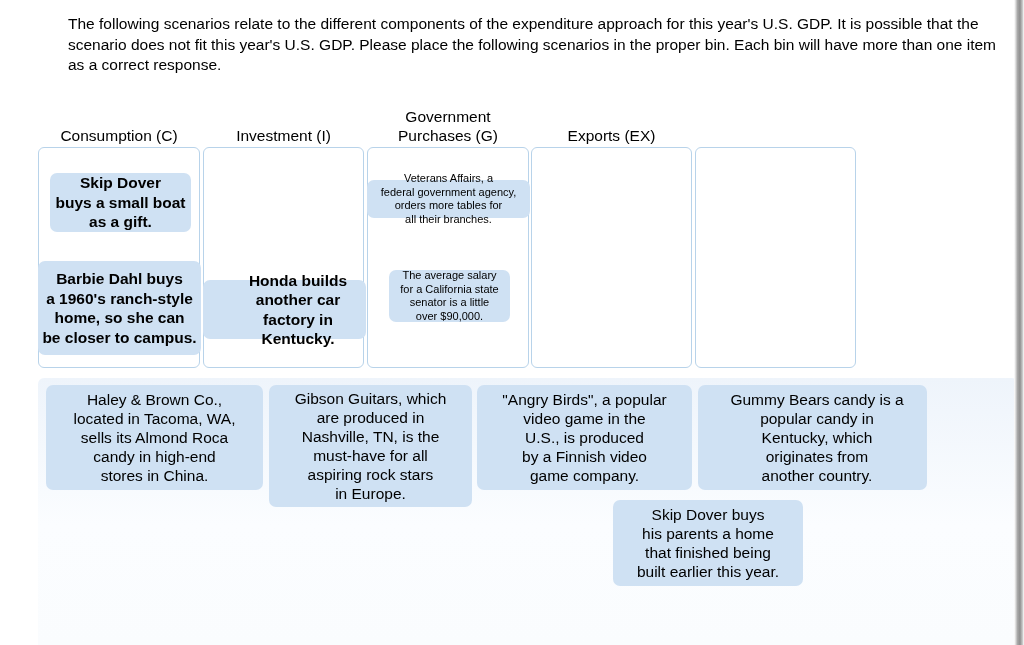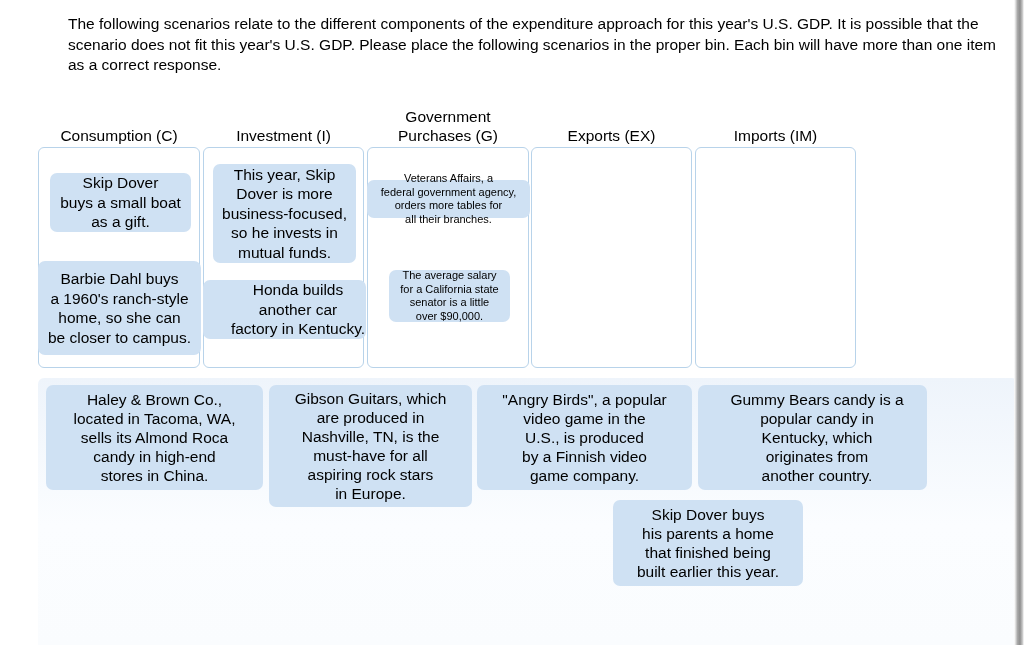--- a/index.html
+++ b/index.html
@@ -70,21 +70,21 @@
     background: #cfe1f3;
     border-radius: 7px;
     text-align: center;
     color: #000;
     box-sizing: border-box;
     display: flex;
     align-items: center;
     justify-content: center;
     white-space: pre-line;
   }
-  .tile.big   { font-size: 15.5px; line-height: 19.5px; }
+  .tile.big   { font-size: 15.5px; line-height: 19.5px; font-weight: bold; }
   .tile.small { font-size: 11px;   line-height: 13.5px; }
 
   
   #tray {
     position: absolute;
     left: 38px;
     top: 378px;
     width: 980px;
     height: 267px;
     background: linear-gradient(#eef4fb, #fbfdff 55%, #fafcfe);
@@ -131,25 +131,20 @@
       <div class="tile big" style="left:-1px; top:113px; width:163px; height:94px;">Barbie Dahl buys
 a 1960's ranch-style
 home, so she can
 be closer to campus.</div>
     </div>
   </div>
 
   <div class="bin-col" style="left:165px; width:161px;">
     <div class="bin-header">Investment (I)</div>
     <div class="bin-box">
-      <div class="tile big" style="left:9px; top:16px; width:143px; height:99px;">This year, Skip
-Dover is more
-business-focused,
-so he invests in
-mutual funds.</div>
       <div class="tile big" style="left:-1px; top:132px; width:163px; height:59px;padding-left:27px;">Honda builds
 another car
 factory in Kentucky.</div>
     </div>
   </div>
 
   <div class="bin-col" style="left:329px; width:162px;">
     <div class="bin-header">Government
 Purchases (G)</div>
     <div class="bin-box">
@@ -163,21 +158,20 @@
 over $90,000.</div>
     </div>
   </div>
 
   <div class="bin-col" style="left:493px; width:161px;">
     <div class="bin-header">Exports (EX)</div>
     <div class="bin-box"></div>
   </div>
 
   <div class="bin-col" style="left:657px; width:161px;">
-    <div class="bin-header">Imports (IM)</div>
     <div class="bin-box"></div>
   </div>
 
 
 </div>
 
 <div id="tray">
   <div class="tray-tile" style="left:8px; top:7px; width:217px; height:105px;">Haley &amp; Brown Co.,
 located in Tacoma, WA,
 sells its Almond Roca

